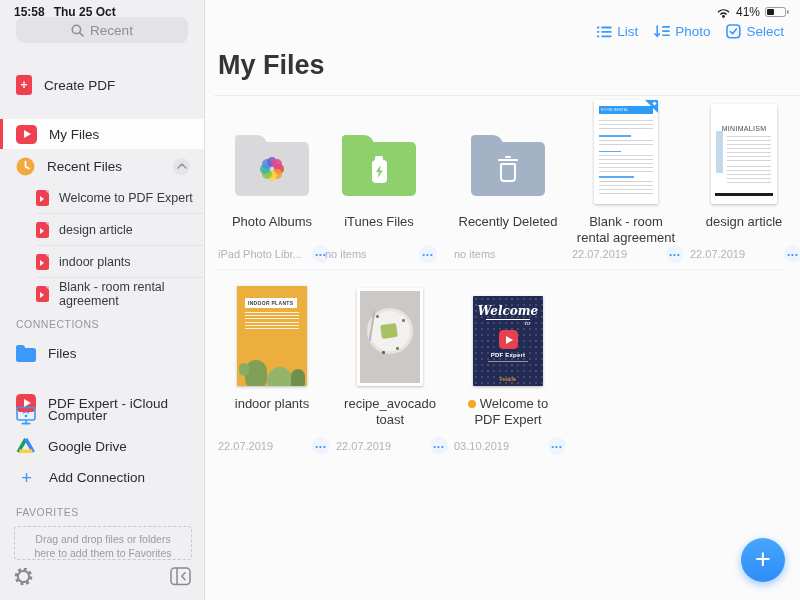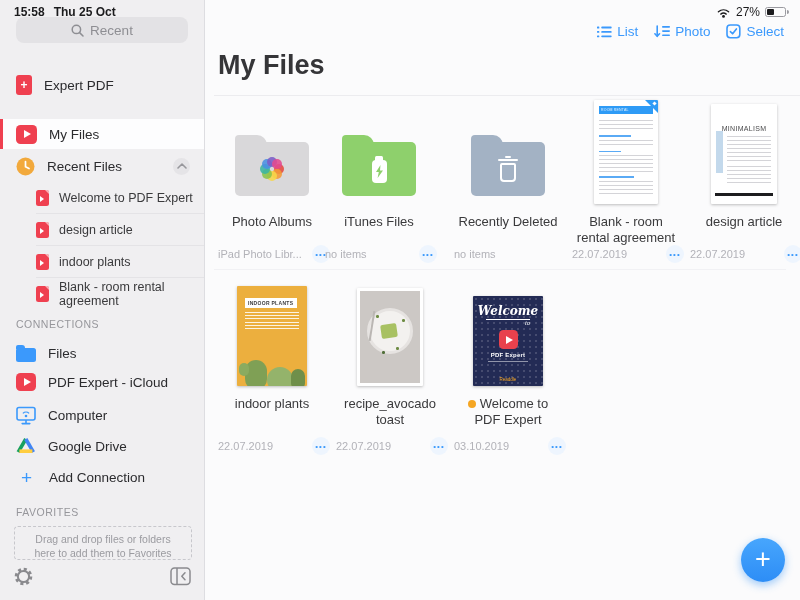--- a/index.html
+++ b/index.html
@@ -125,21 +125,21 @@
           <circle cx="5.4" cy="5.4" r="4.2" stroke="#8e8e93" stroke-width="1.5" fill="none"></circle>
           <path d="M8.6 8.6 L12 12" stroke="#8e8e93" stroke-width="1.5" stroke-linecap="round"></path>
         </svg>
       <span>Recent</span>
     </div>
 
     <div class="side-row" style="top:70px">
       <span class="createpdf-ic">
           <span>+</span>
         </span>
-      <span>Expert PDF</span>
+      <span>Create PDF</span>
     </div>
 
     <div class="side-row sel" style="top:119px">
       <span class="sel-bar"></span>
       <span class="pdfx-ic">
           <i></i>
         </span>
       <span>My Files</span>
     </div>
 
@@ -175,21 +175,21 @@
       <span class="pdf-file-ic"></span>
       <span>Blank - room rental agreement</span>
     </div>
 
     <div class="sec-label" style="top:318px">CONNECTIONS</div>
 
     <div class="side-row" style="top:338px">
       <span class="bluefolder-ic"></span>
       <span>Files</span>
     </div>
-    <div class="side-row" style="top:367px">
+    <div class="side-row" style="top:388px">
       <span class="pdfx-ic" style="width:20px;height:18px">
           <i></i>
         </span>
       <span>PDF Expert - iCloud</span>
     </div>
     <div class="side-row" style="top:431px">
       <svg width="20" height="18" viewBox="0 0 20 18">
         <path d="M9.8 2 L2.2 15.2" stroke="#17a05f" stroke-width="3.6"></path>
         <path d="M9.8 2 L17.4 15.2" stroke="#4285f4" stroke-width="3.6"></path>
         <path d="M3.4 14.2 H16.4" stroke="#ffcd40" stroke-width="3.6"></path>
@@ -234,21 +234,21 @@
   </div>
 
   <div class="main">
 
     <div class="m-status">
       <svg width="15" height="11" viewBox="0 0 15 11">
         <path d="M2.4 4.7 a8 8 0 0 1 10.2 0" fill="none" stroke="#1b1b1d" stroke-width="1.4" stroke-linecap="round"></path>
         <path d="M4.8 7.1 a4.4 4.4 0 0 1 5.4 0" fill="none" stroke="#1b1b1d" stroke-width="1.4" stroke-linecap="round"></path>
         <circle cx="7.5" cy="9.4" r="1.4" fill="#1b1b1d"></circle>
       </svg>
-      <span>27%</span>
+      <span>41%</span>
       <span class="batt">
           <span class="batt-fill"></span>
         </span>
     </div>
 
     <div class="view-btns">
       <span class="vbtn">
         <svg width="15" height="12" viewBox="0 0 15 12">
           <rect x="0" y="0.6" width="2.3" height="1.8" rx="0.5" fill="#3b99fc"></rect>
             <rect x="4.2" y="0.6" width="10.5" height="1.8" rx="0.9" fill="#3b99fc"></rect>

